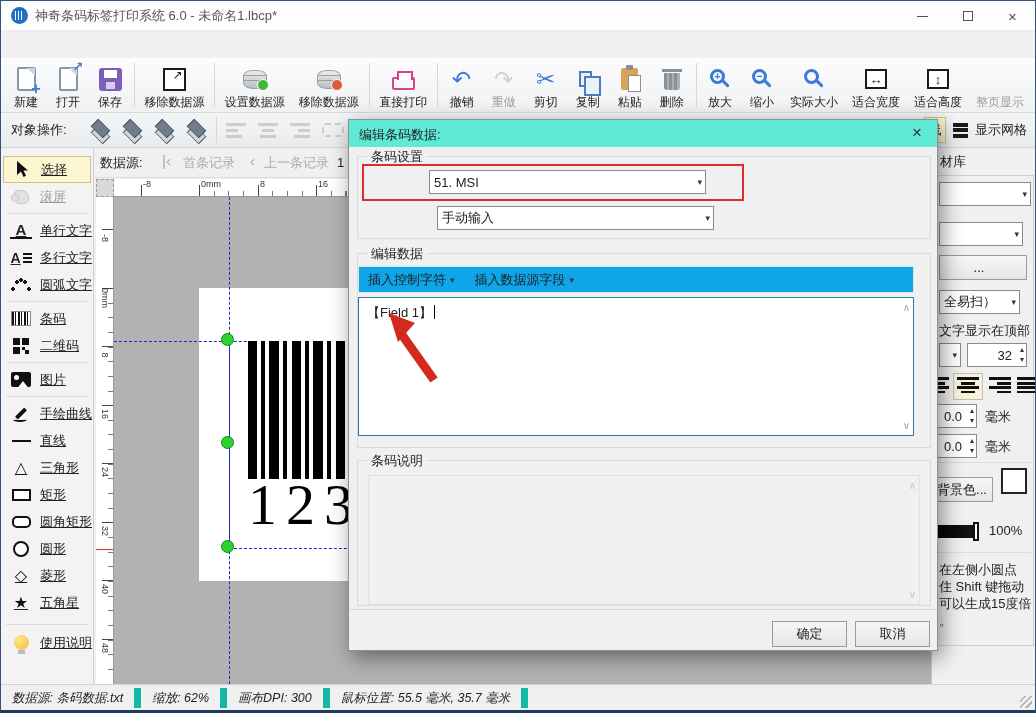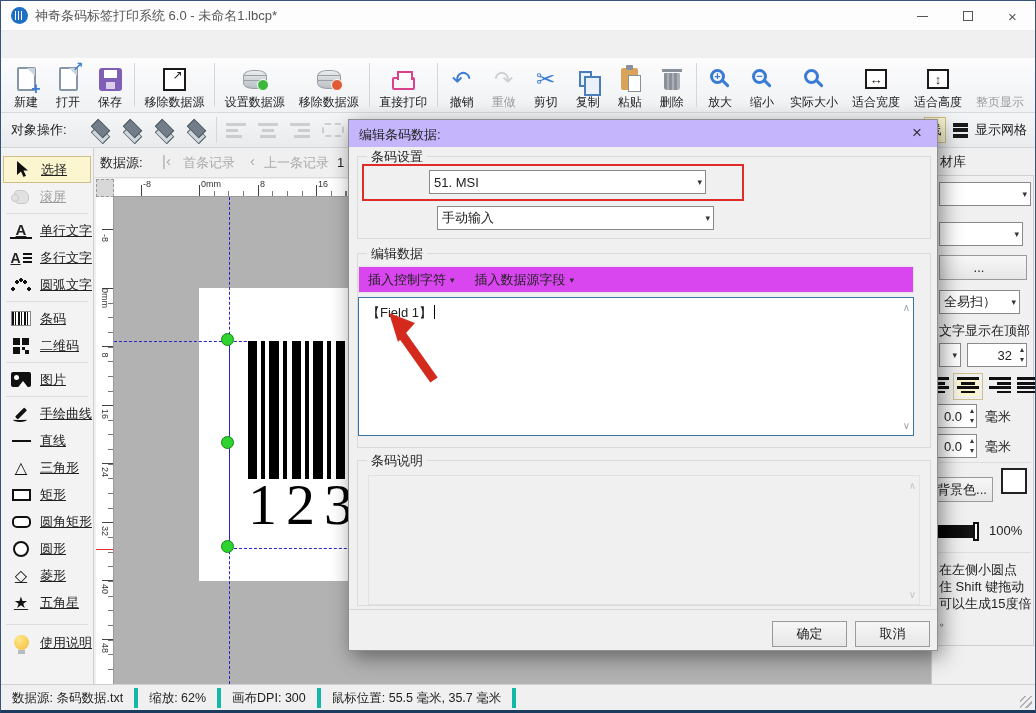--- a/index.html
+++ b/index.html
@@ -154,40 +154,40 @@
   .ta-j { background-image:linear-gradient(#111,#111),linear-gradient(#111,#111),linear-gradient(#111,#111),linear-gradient(#111,#111);
      background-size:22px 3px; background-position:0 0,0 4.5px,0 9px,0 13.5px; }
   .ta-sel { background-color:#fbf5d0; outline:1px solid #cfc08a; outline-offset:3px; }
   .swatch { width:26px; height:26px; background:#fff; border:2px solid #222; position:absolute; }
   .rp-btn { background:linear-gradient(#f7f7f7,#e6e6e6); border:1px solid #9a9a9a; height:25px; line-height:23px; text-align:center; position:absolute; }
   .slider-bar { position:absolute; height:13px; background:linear-gradient(90deg,#000,#1a1a1a); }
   .slider-handle { position:absolute; width:6px; height:19px; background:#fff; border:2px solid #111; }
   .tipline { position:absolute; left:6px; white-space:nowrap; font-size:13px; color:#222; }
   
   .dialog { position:absolute; left:347px; top:118px; width:590px; height:532px; background:#f0f0f0; border:1px solid #8f8f8f; box-shadow:4px 6px 20px rgba(0,0,0,.45); z-index:60; }
-  .dlg-title { position:absolute; left:0; top:0; right:0; height:27px; background:#c4b5fd; padding:6px 0 0 10px; }
+  .dlg-title { position:absolute; left:0; top:0; right:0; height:27px; background:#5eead4; padding:6px 0 0 10px; }
   .dlg-close { position:absolute; right:9px; top:3px; font-size:17px; color:#333; width:22px; text-align:center; }
   .grp { position:absolute; border:1px solid #dadada; }
   .grp-label { position:absolute; top:-9px; left:9px; background:#f0f0f0; padding:0 4px; }
   .redbox { position:absolute; border:2px solid #e02b2b; z-index:5; }
-  .insertbar { position:absolute; left:9px; top:146px; width:556px; height:27px; background:#d946ef; border:1px solid #e3e3e3; display:flex; align-items:center; gap:20px; padding-left:9px; }
+  .insertbar { position:absolute; left:9px; top:146px; width:556px; height:27px; background:#0ea5e9; border:1px solid #e3e3e3; display:flex; align-items:center; gap:20px; padding-left:9px; }
   .ins-btn { display:flex; align-items:center; gap:4px; }
   .ins-btn .cmb-arr { position:static; transform:none; }
   .ta-edit { position:absolute; left:9px; top:177px; width:556px; height:139px; background:#fff; border:1px solid #3973a5;text-decoration:underline; }
   .ta-content { position:absolute; left:8px; top:6px; font-size:13px; }
   .caret { display:inline-block; width:1px; height:14px; background:#000; vertical-align:-2px; margin-left:2px; }
   .scr { position:absolute; right:3px; font-size:10px; color:#9aa4ae; }
   .desc-inner { position:absolute; left:10px; top:14px; width:552px; height:130px; border:1px solid #e2e2e2; }
   .desc-inner .scr { color:#c0c6cc; }
   .dlg-sep { position:absolute; left:0; right:0; top:489px; border-top:1px solid #d6d6d6; }
   .btn { position:absolute; width:75px; height:26px; background:linear-gradient(#f6f6f6,#e7e7e7); border:1px solid #9a9a9a; text-align:center; line-height:24px; }
   .red-arrow { position:absolute; left:33px; top:190px; z-index:7; }
   
   .statusbar { position:absolute; left:0; top:683px; width:100%; height:27px; background:#f0f0f0; border-top:1px solid #d0d0d0; display:flex; align-items:center; font-size:12.5px; z-index:70; }
-  .seg { padding:0 11px; border-right:4px solid #14b8a6; line-height:20px; white-space:nowrap; }
+  .seg { padding:0 11px; border-right:7px solid #14b8a6; line-height:20px; white-space:nowrap;font-style:italic; }
   .seg:last-of-type { border-right:none; }
   .grip { position:absolute; right:3px; bottom:3px; width:12px; height:12px;
      background:repeating-linear-gradient(135deg,transparent 0 3px,#b0b0b0 3px 4.5px); }
 </style>
 </head>
 <body>
 
 <div class="app">
 
   <div class="titlebar">

